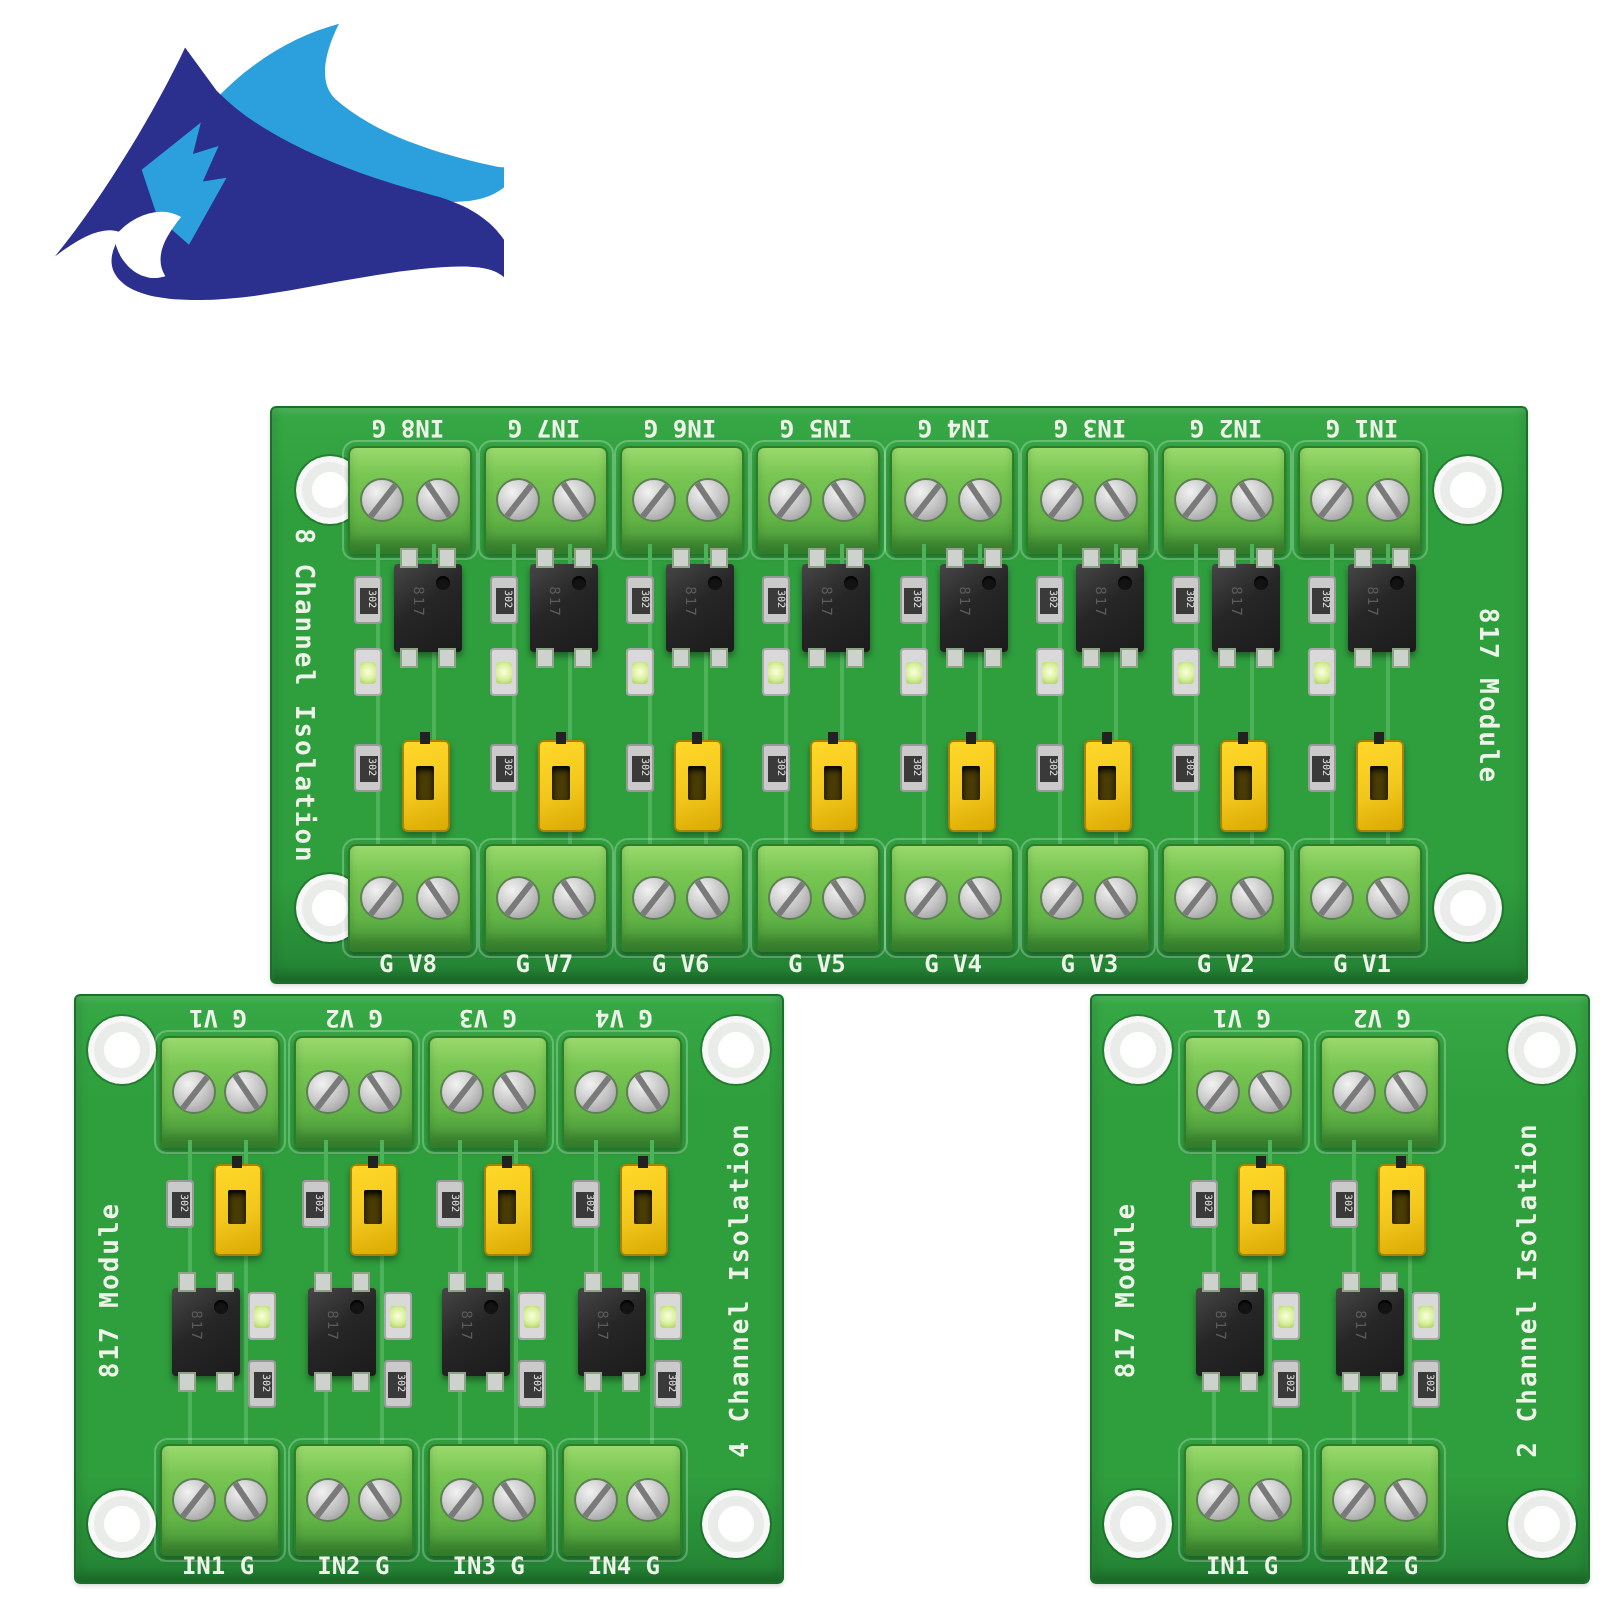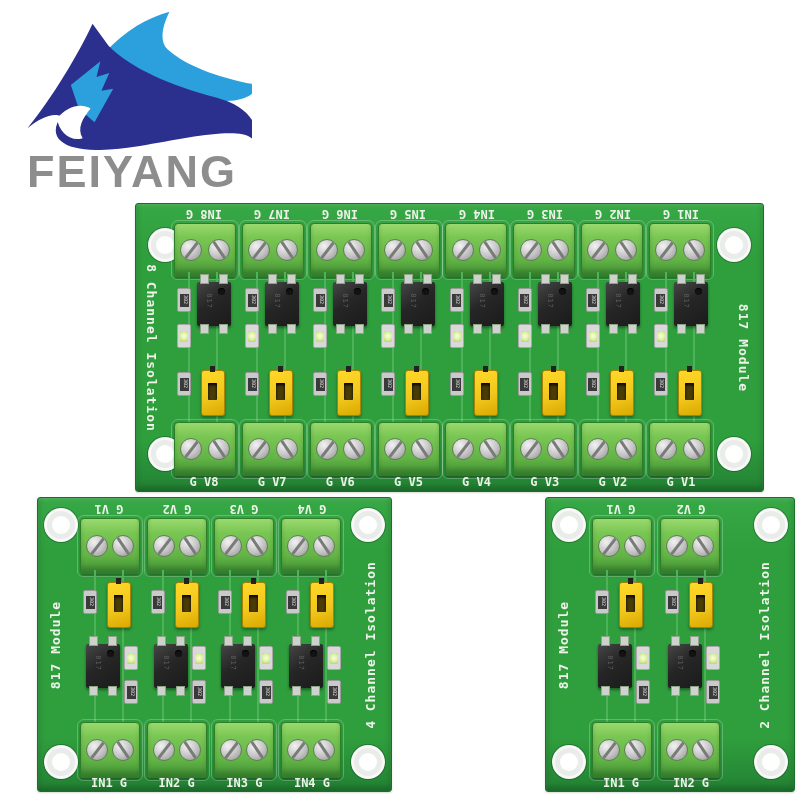--- a/index.html
+++ b/index.html
@@ -120,21 +120,20 @@
 
 <div class="stage">
 
   <div class="logo-wrap">
     <svg class="logo-svg" viewBox="0 0 240 150">
       <path class="logo-light" d="M92,52 C114,28 136,16 158,10 C150,26 148,40 156,48 C176,66 208,76 236,82 C244,84 248,82 250,78 C248,94 232,102 210,100 C170,96 122,82 92,52 Z"></path>
       <path class="logo-dark" d="M80,22 C66,52 40,96 14,128 C28,117 40,112 48,116 C42,125 40,134 48,141 C60,152 92,152 128,146 C168,139 210,130 232,134 C242,136 246,142 245,148 C252,128 240,106 206,97 C160,85 118,67 96,44 Z"></path>
       <path class="logo-light" d="M58,84 L88,60 L84,76 L97,72 L89,90 L101,88 L82,122 L66,108 Z"></path>
       <path class="logo-white" d="M44,118 C54,106 68,102 78,108 C70,118 64,128 70,138 C58,142 46,132 44,118 Z"></path>
     </svg>
-    <div class="wordmark">FEIYANG</div>
   </div>
 
   <div class="board b8">
     <div class="hole tl"></div>
     <div class="hole tr"></div>
     <div class="hole bl"></div>
     <div class="hole br"></div>
     <div class="side-text side-left vdown">8 Channel Isolation</div>
     <div class="side-text side-right vdown">817 Module</div>
     <div class="row label-top">

